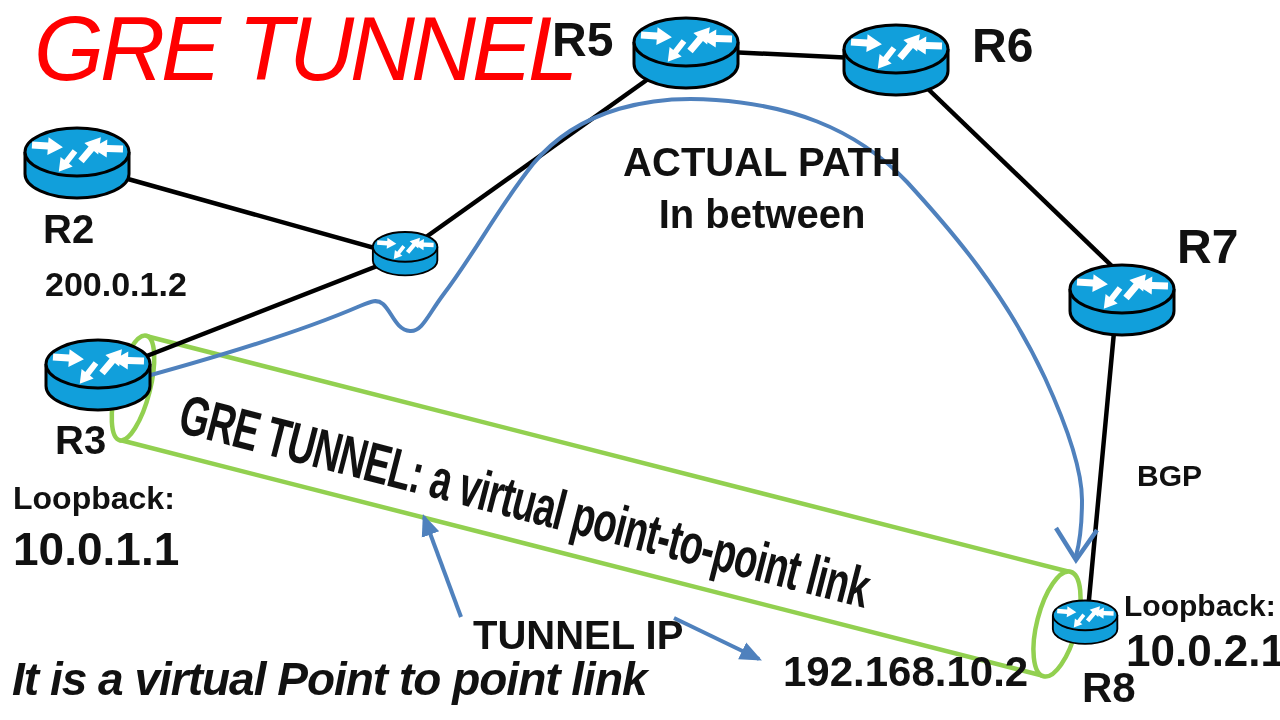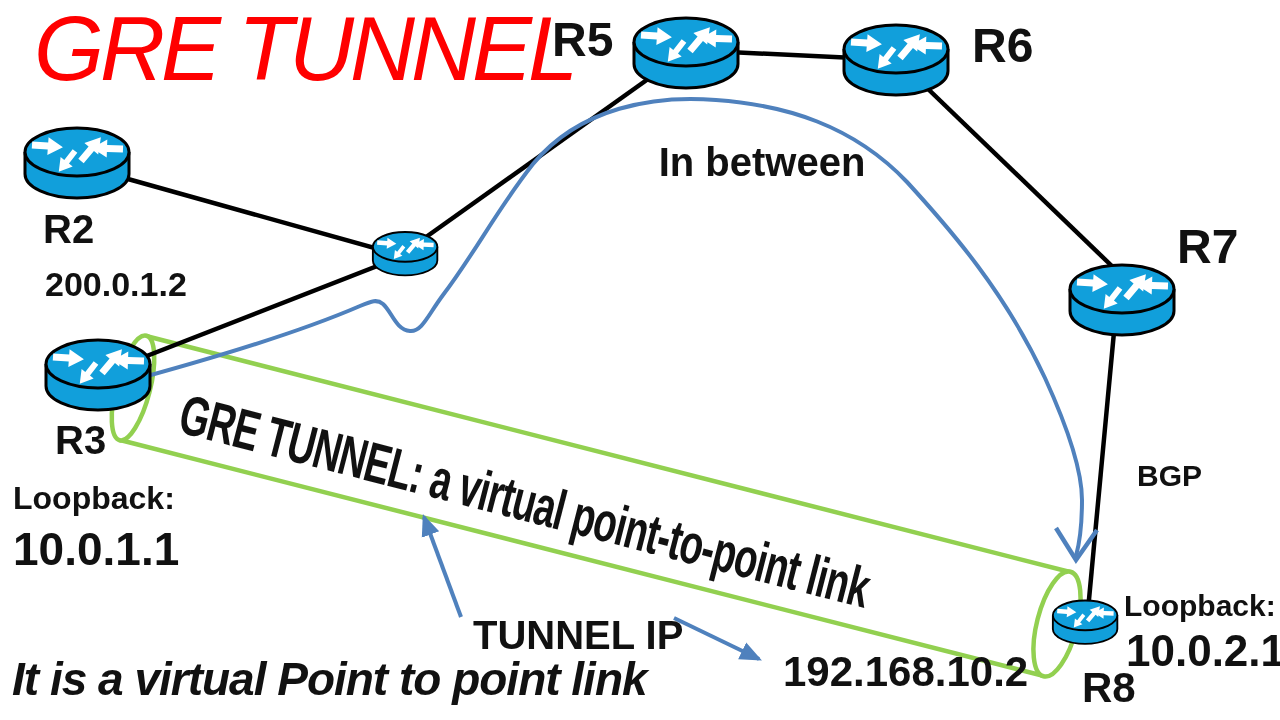--- a/index.html
+++ b/index.html
@@ -105,20 +105,21 @@
   <div class="lbl" style="left:55px;top:420px;font-size:40px">R3</div>
   <div class="lbl" style="left:13px;top:482px;font-size:32px">Loopback:</div>
   <div class="lbl" style="left:13px;top:526px;font-size:46px">10.0.1.1</div>
 
   <div class="lbl" style="left:552px;top:16px;font-size:48px">R5</div>
   <div class="lbl" style="left:972px;top:22px;font-size:48px">R6</div>
   <div class="lbl" style="left:1177px;top:223px;font-size:48px">R7</div>
   <div class="lbl" style="left:1137px;top:461px;font-size:30px">BGP</div>
 
   <div class="actual-path">
+    <div>ACTUAL PATH</div>
     <div>In between</div>
   </div>
 
   <div class="lbl" style="left:1124px;top:591px;font-size:30px">Loopback:</div>
   <div class="lbl" style="left:1126px;top:629px;font-size:44px">10.0.2.1</div>
   <div class="lbl" style="left:1082px;top:667px;font-size:42px">R8</div>
 
   <div class="lbl" style="left:473px;top:615px;font-size:40px">TUNNEL IP</div>
   <div class="lbl" style="left:783px;top:651px;font-size:42px">192.168.10.2</div>
 

